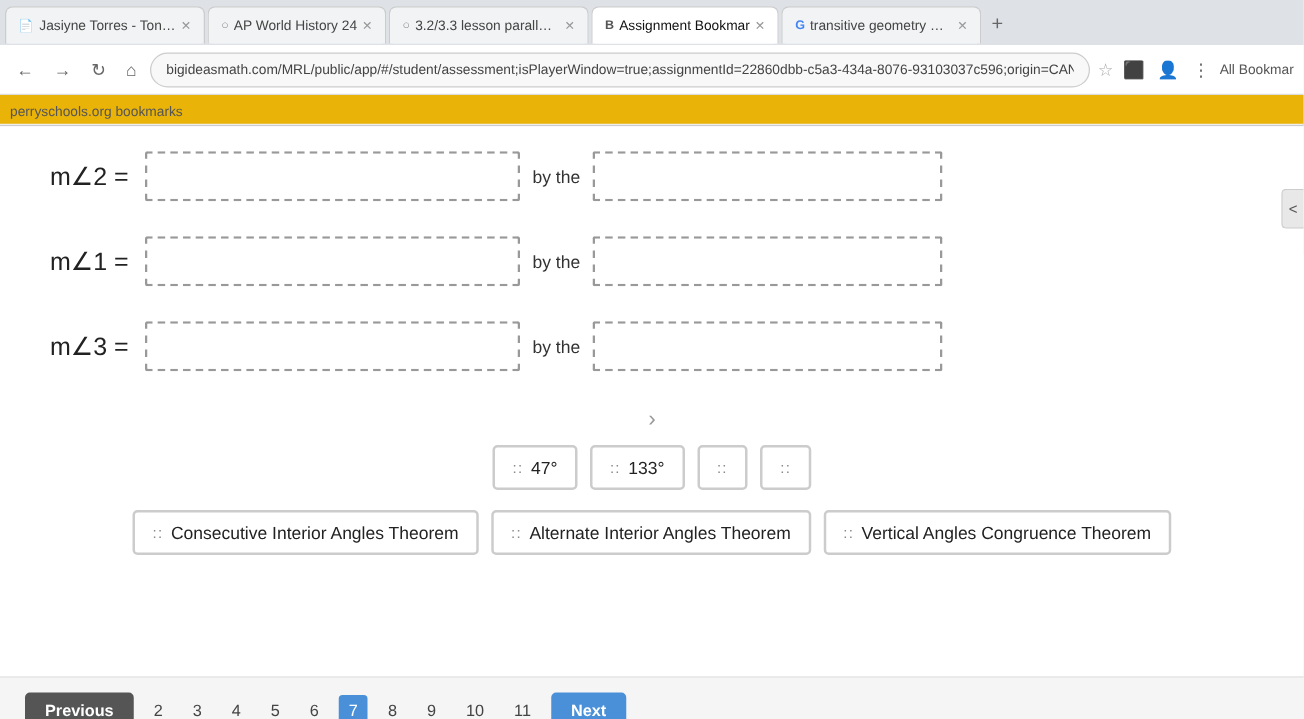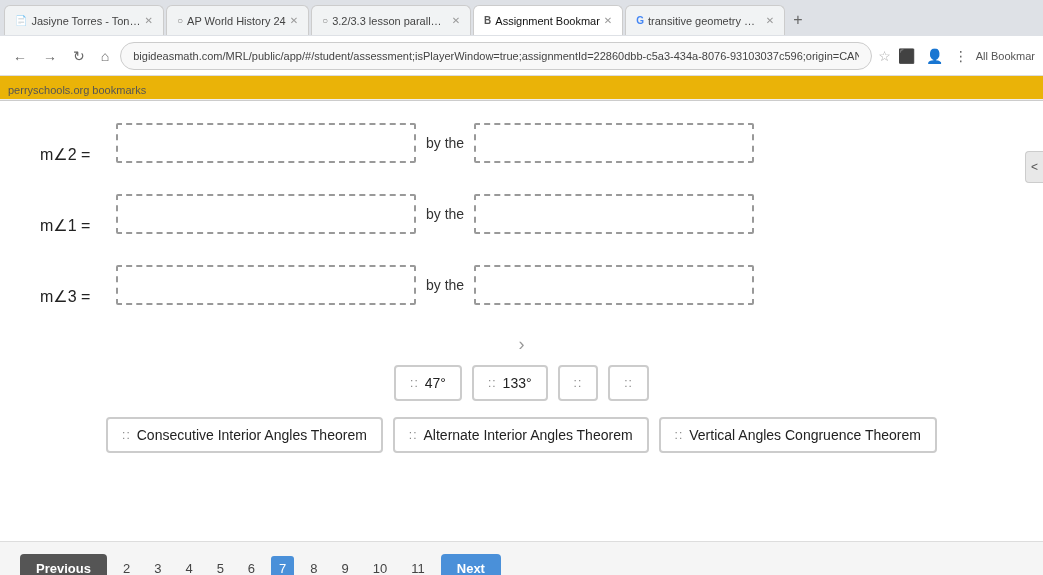--- a/index.html
+++ b/index.html
@@ -119,24 +119,23 @@
     }
 
     
     .equation-row {
       display: flex;
       align-items: center;
       margin-bottom: 28px;
       gap: 6px;
     }
     .eq-label {
-      font-size: 16px;
+      font-size: 20px;
       width: 70px;
       flex-shrink: 0;
-      margin-top: 24px;
     }
     .dashed-box {
       border: 2px dashed #999;
       border-radius: 2px;
       height: 40px;
       background: white;
     }
     .dashed-box-wide {
       width: 300px;
     }

